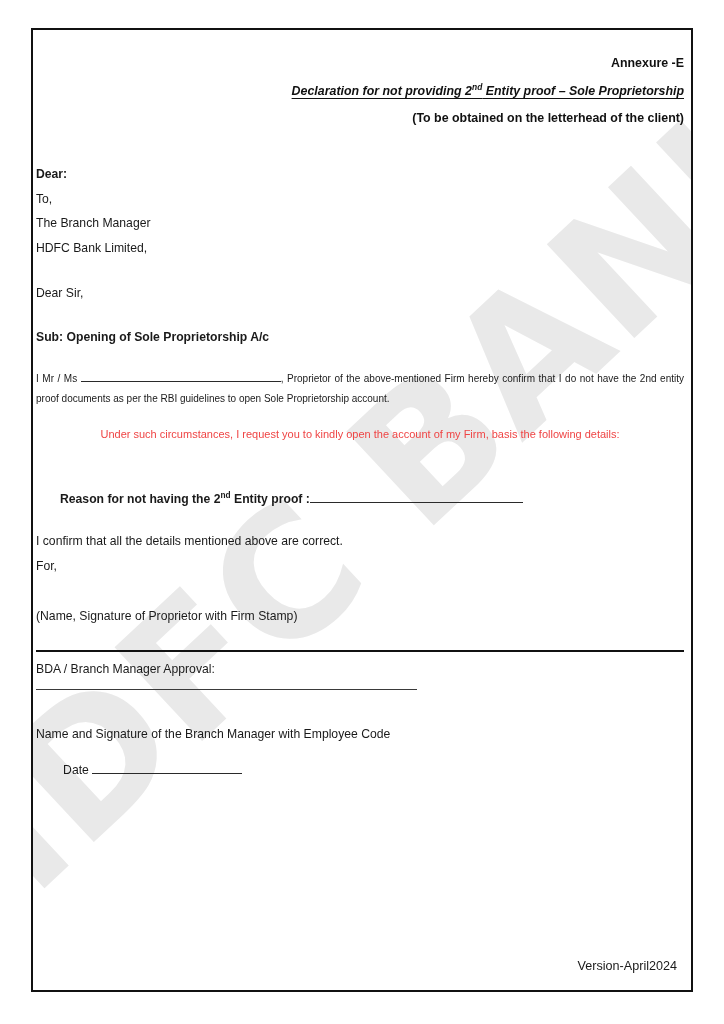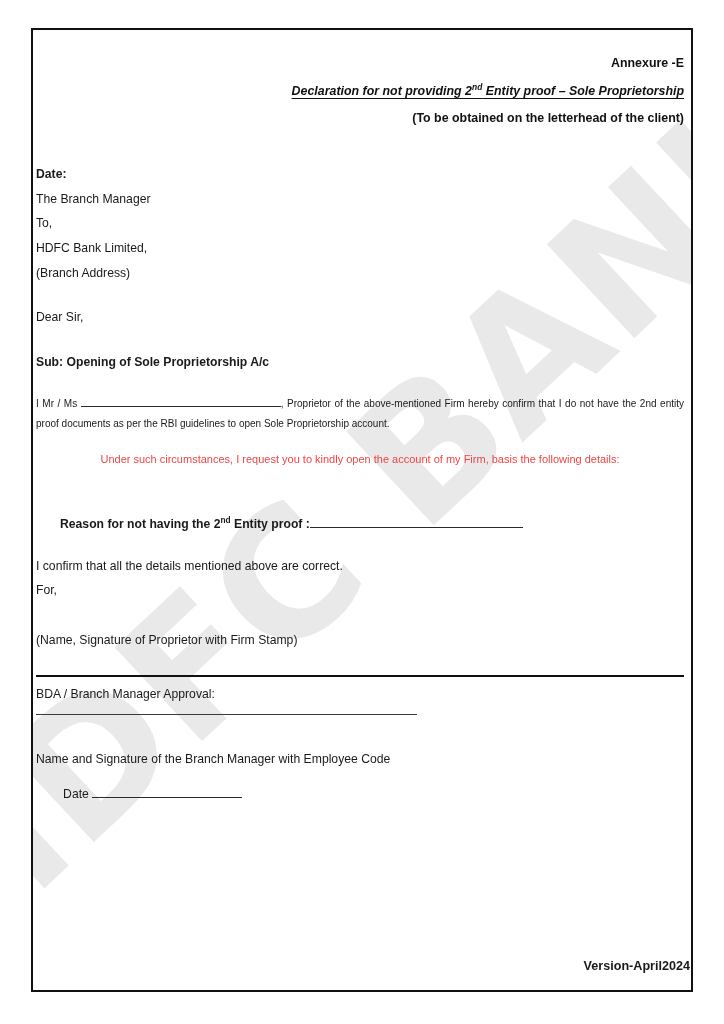--- a/index.html
+++ b/index.html
@@ -160,25 +160,24 @@
   }
 
   .bda-rule {
     width: 381px;
     height: 0;
     border-top: 1px solid #3a3a3a;
   }
 
   .footer {
     position: absolute;
-    right: 0;
+    right: 13px;
     bottom: 16px;
     font-size: 12.6px;
     color: #1a1a1a;
-    font-weight: bold;
   }
 </style>
 </head>
 <body>
 
 <div class="page">
 
   <div class="watermark-layer">
     <div class="watermark-text" style="color: rgb(233, 233, 233);">HDFC BANK</div>
   </div>
@@ -195,25 +194,24 @@
           <span>Declaration for not providing 2</span><sup>nd</sup><span> Entity proof – Sole Proprietorship</span>
         </div>
 
         <div class="head-line l3">(To be obtained on the letterhead of the client)</div>
       </div>
 
       <div class="spacer-lg"></div>
       <div style="height:12px"></div>
 
       <div class="addr">
-        <div class="line bold">Date:</div>
+        <div class="line bold">Dear:</div>
+        <div class="line">To,</div>
         <div class="line">The Branch Manager</div>
-        <div class="line">To,</div>
         <div class="line">HDFC Bank Limited,</div>
-        <div class="line">(Branch Address)</div>
       </div>
 
       <div style="height:20px"></div>
 
       <div class="line">Dear Sir,</div>
 
       <div style="height:32px"></div>
 
       <div class="line bold">Sub: Opening of Sole Proprietorship A/c</div>
 

